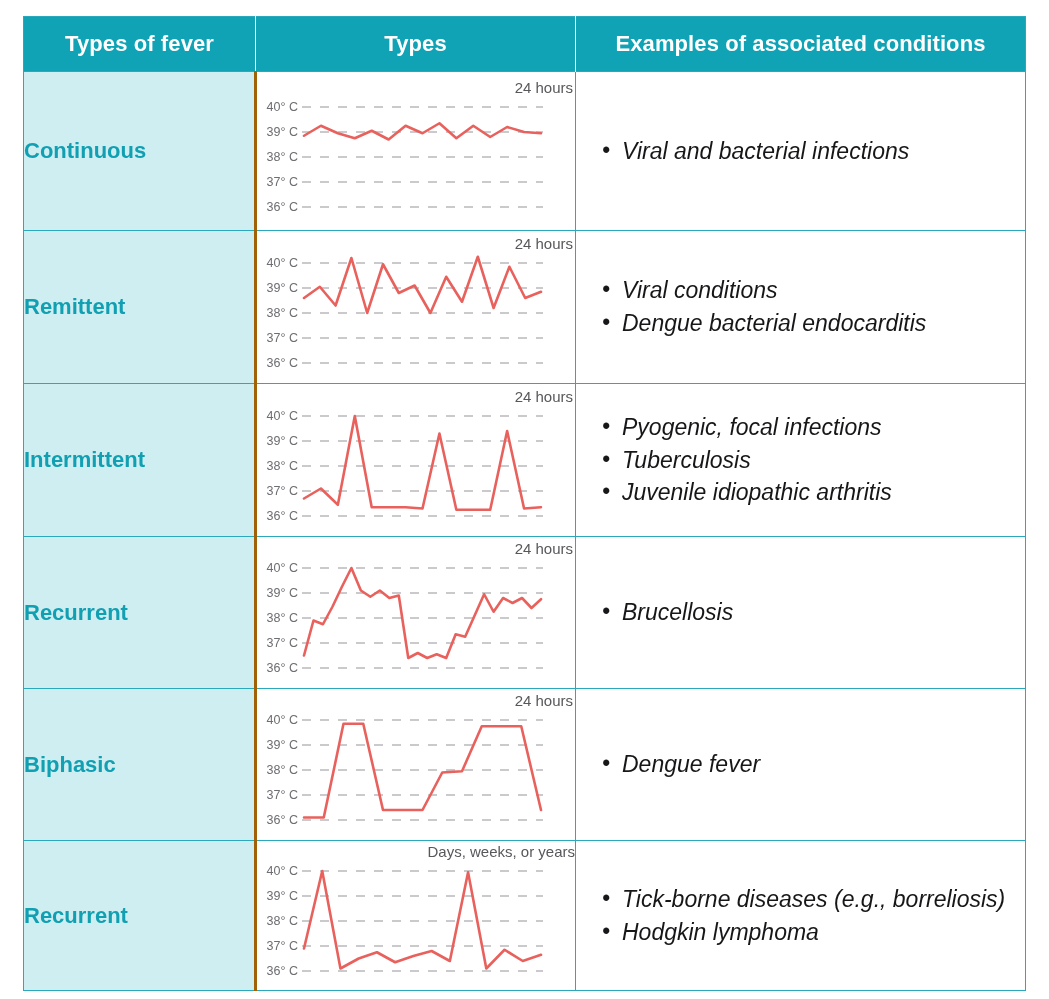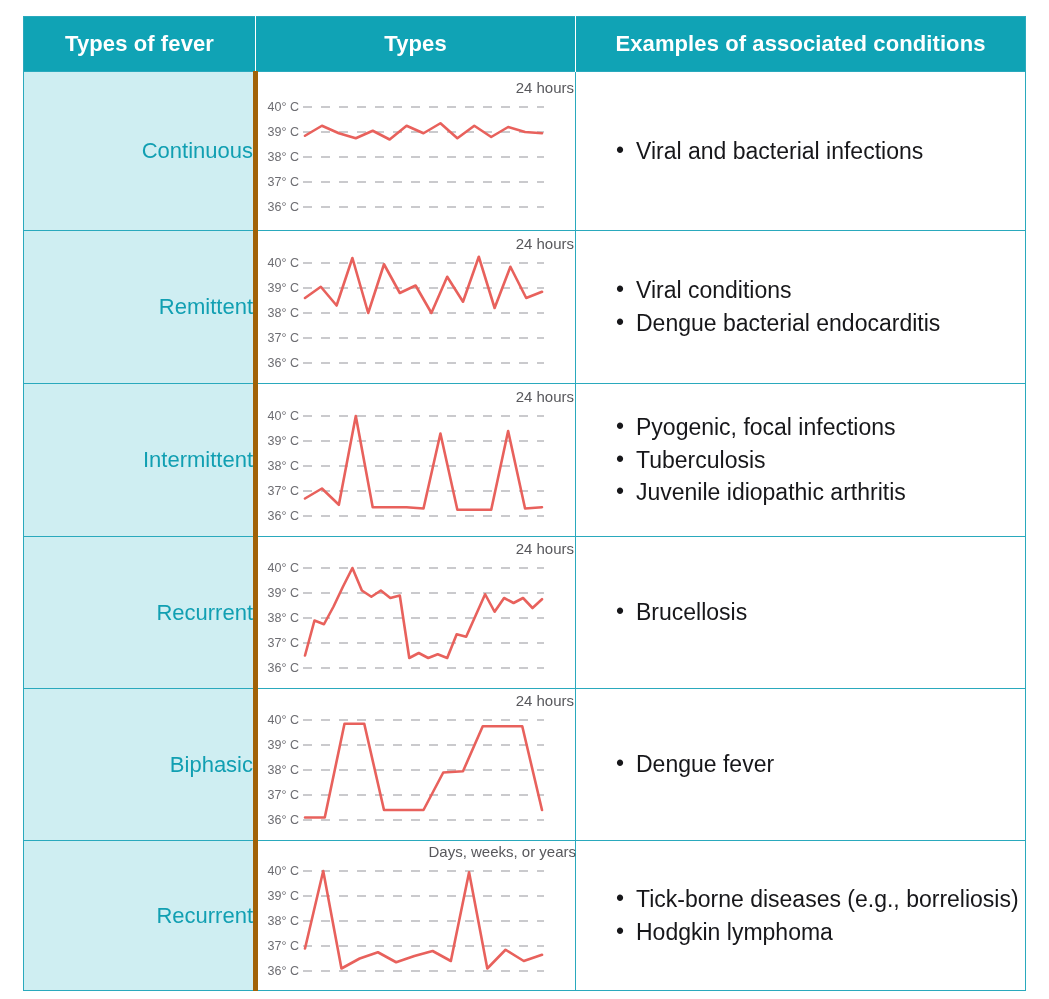--- a/index.html
+++ b/index.html
@@ -55,41 +55,42 @@
   tbody td {
     border-top: 1px solid #2aa9bd;
     vertical-align: middle;
     padding: 0;
   }
 
   td.type-cell {
     background: #cfeef2;
     color: #119fb2;
     font-size: 22px;
-    font-weight: normal;
-    text-align: right;
-    border-right: 5px solid #a16207;
+    font-weight: bold;
+    text-align: left;
+    border-right: 3px solid #a16207;
   }
 
   td.course-cell {
     background: #ffffff;
     border-right: 1px solid #2aa9bd;
     text-align: center;
   }
 
   td.examples-cell {
     background: #ffffff;
     padding-left: 26px;
   }
 
   
   ul.examples {
     list-style: none;
-    margin: 14px;
+    margin: 0;
     padding: 0;
+    font-style: italic;
   }
   ul.examples li {
     font-size: 23px;
     color: #17171a;
     line-height: 1.42;
     position: relative;
     padding-left: 20px;
     white-space: nowrap;
   }
   ul.examples li::before {

